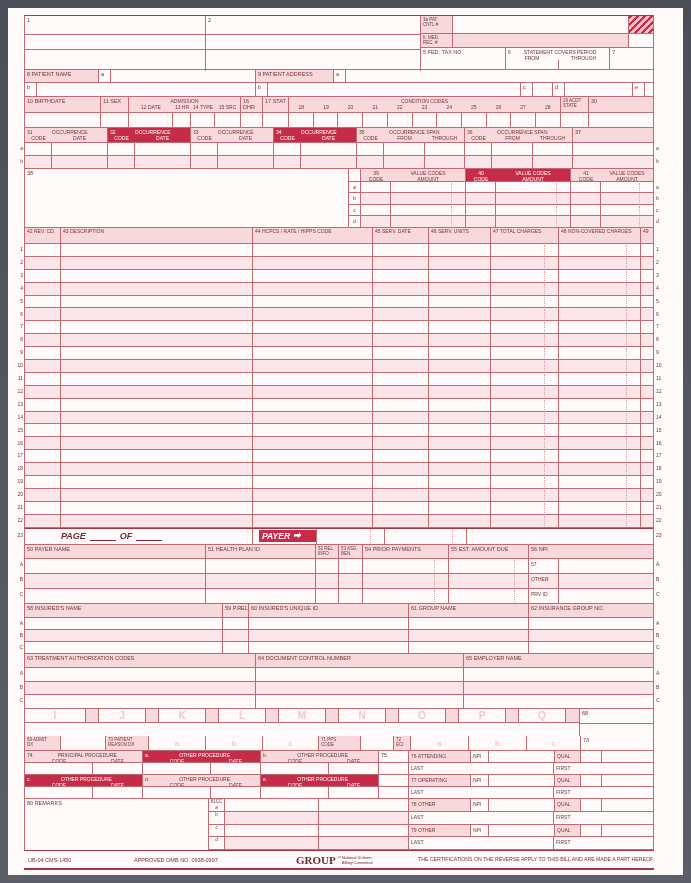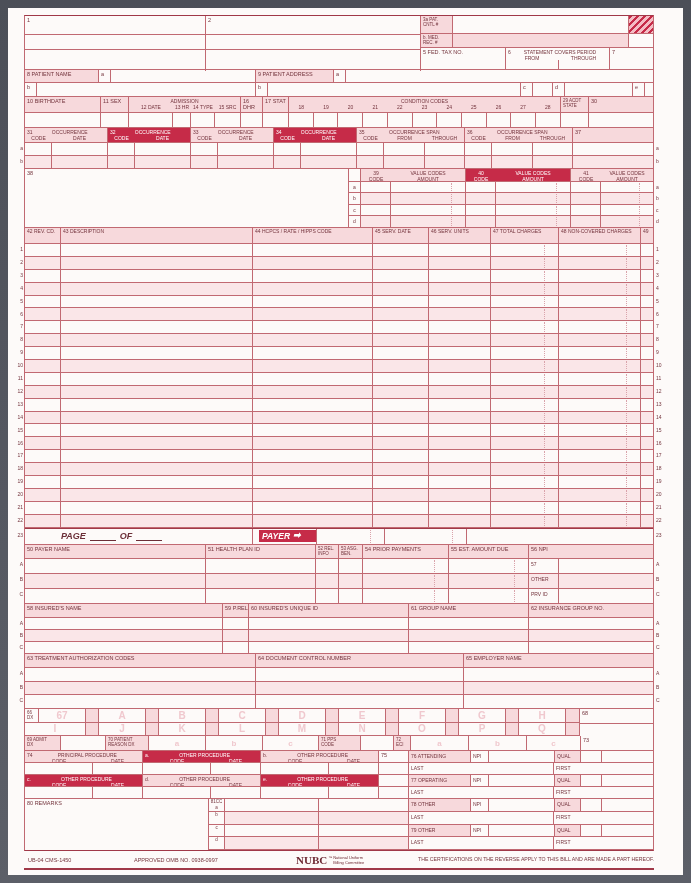--- a/index.html
+++ b/index.html
@@ -915,42 +915,20 @@
   <div class="m-l" style="top: 17px;">A</div>
         <div class="m-r" style="top: 17px;">A</div>
         <div class="m-l" style="top: 30.6px;">B</div>
         <div class="m-r" style="top: 30.6px;">B</div>
         <div class="m-l" style="top: 44.2px;">C</div>
         <div class="m-r" style="top: 44.2px;">C</div>
       </div>
 
   <div class="sec" id="sec-dx" style="top:701px;height:27px;">
         <div class="row" style="height: 13.5px; width: 554px;">
-          <div class="cell lbl" style="width: 14px; font-size: 4.5px;">66
-DX</div>
-          <div class="cell wm" style="width: 47px;">67</div>
-          <div class="cell pink" style="width: 13px;"></div>
-          <div class="cell wm" style="width: 47px;">A</div>
-          <div class="cell pink" style="width: 13px;"></div>
-          <div class="cell wm" style="width: 47px;">B</div>
-          <div class="cell pink" style="width: 13px;"></div>
-          <div class="cell wm" style="width: 47px;">C</div>
-          <div class="cell pink" style="width: 13px;"></div>
-          <div class="cell wm" style="width: 47px;">D</div>
-          <div class="cell pink" style="width: 13px;"></div>
-          <div class="cell wm" style="width: 47px;">E</div>
-          <div class="cell pink" style="width: 13px;"></div>
-          <div class="cell wm" style="width: 47px;">F</div>
-          <div class="cell pink" style="width: 13px;"></div>
-          <div class="cell wm" style="width: 47px;">G</div>
-          <div class="cell pink" style="width: 13px;"></div>
-          <div class="cell wm" style="width: 47px;">H</div>
-          <div class="cell pink" style="width: 13px;"></div>
-        </div>
-        <div class="row" style="height: 13.5px; width: 554px;">
           <div class="cell wm" style="width: 61px;">I</div>
           <div class="cell pink" style="width: 13px;"></div>
           <div class="cell wm" style="width: 47px;">J</div>
           <div class="cell pink" style="width: 13px;"></div>
           <div class="cell wm" style="width: 47px;">K</div>
           <div class="cell pink" style="width: 13px;"></div>
           <div class="cell wm" style="width: 47px;">L</div>
           <div class="cell pink" style="width: 13px;"></div>
           <div class="cell wm" style="width: 47px;">M</div>
           <div class="cell pink" style="width: 13px;"></div>
@@ -1162,21 +1140,21 @@
             <div class="cell lbl2" style="width: 145px;">LAST</div>
             <div class="cell lbl2" style="flex: 1 1 0%;">FIRST</div>
           </div>
         </div>
   </div>
 
   <div class="sec" id="sec-footer" style="top:845px;height:17px;border-left:none;border-right:none;border-bottom:2px solid var(--line2);">
     <div class="abs lbl" style="left:2px;top:3px;font-size:5.5px;">UB-04 CMS-1450</div>
     <div class="abs lbl" style="left:108px;top:3px;font-size:5.5px;">APPROVED OMB NO. 0938-0997</div>
     <div class="abs nubc" style="left:272px;top:2px;">
-      <span class="nubc-t">NUBC</span>
+      <span class="nubc-t">GROUP</span>
       <span class="nubc-tm">™</span>
       <span class="nubc-sub">National Uniform
 Billing Committee</span>
     </div>
     <div class="abs lbl" style="right:0;top:3px;font-size:5.2px;">THE CERTIFICATIONS ON THE REVERSE APPLY TO THIS BILL AND ARE MADE A PART HEREOF.</div>
   </div>
 
 </div>
 </div>
 

